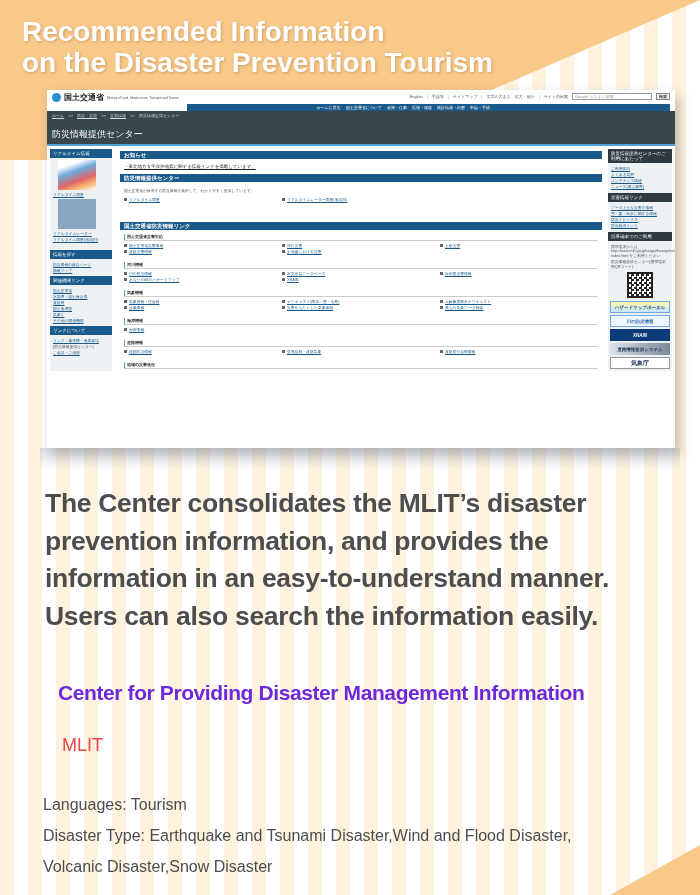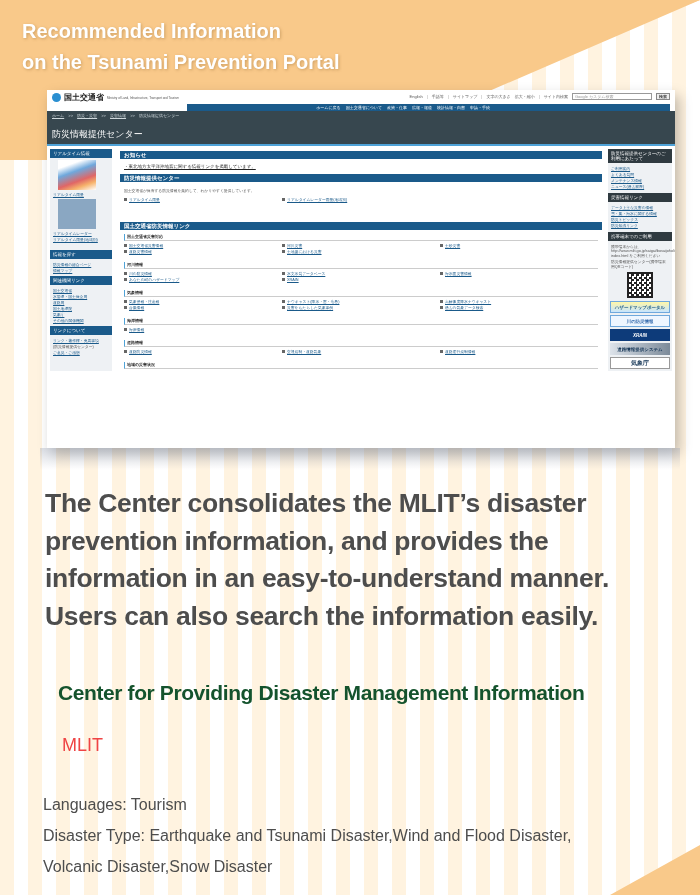--- a/index.html
+++ b/index.html
@@ -19,21 +19,21 @@
     background: #f9c98a;
     clip-path: polygon(0 0, 700px 0, 700px 0, 480px 95px, 0 95px);
   }
   .bottom-tri {
     position: absolute; right: 0; bottom: 0; width: 90px; height: 50px;
     background: #f9c98a;
     clip-path: polygon(100% 0, 100% 100%, 0 100%);
   }
   .headline {
     position: absolute; left: 22px; top: 16px;
-    color: #ffffff; font-weight: bold; font-size: 20px; line-height: 31px;
+    color: #ffffff; font-weight: bold; font-size: 28px; line-height: 31px;
     text-shadow: 1px 1px 3px rgba(120,80,30,0.35);
   }
   
   .site {
     position: absolute; left: 47px; top: 90px; width: 628px; height: 358px;
     background: #fff; overflow: hidden;
     box-shadow: 4px 6px 12px rgba(0,0,0,0.25);
     font-size: 5px; color: #333;
   }
   .site-top { height: 15px; display: flex; align-items: center; padding: 0 5px; position: relative; background: #fff; }
@@ -77,41 +77,41 @@
   .b-jma { background: #fff; color: #1a3a5a; border: 1px solid #999; font-size: 6px; }
   .shadow-strip { position: absolute; left: 40px; top: 448px; width: 640px; height: 22px;
                   background: linear-gradient(rgba(150,160,180,0.35), rgba(255,255,255,0)); }
   .main-text {
     position: absolute; left: 45px; top: 485px; width: 640px;
     font-size: 26.5px; font-weight: bold; line-height: 37.5px; color: #4d4d4d;
     letter-spacing: -0.3px;
   }
   .center-name {
     position: absolute; left: 58px; top: 681px;
-    font-size: 21px; font-weight: bold; color: #14532d; letter-spacing: -0.4px;
+    font-size: 21px; font-weight: bold; color: #6d28d9; letter-spacing: -0.4px;
   }
   .org {
     position: absolute; left: 62px; top: 735px;
     font-size: 18px; color: #ef4444;
   }
   .meta {
     position: absolute; left: 43px; top: 789px; font-size: 16px; color: #4d4d4d; line-height: 31px;
   }
   .meta .indent { }
 </style>
 </head>
 <body>
 
 <div class="top-band"></div>
 <div class="top-band-solid"></div>
 <div class="bottom-tri"></div>
 
 <div class="headline">
   <div>Recommended Information</div>
-  <div>on the Tsunami Prevention Portal</div>
+  <div>on the Disaster Prevention Tourism</div>
 </div>
 
 <div class="site">
   <div class="site-top">
     <span class="logo-mark"></span>
     <span class="logo-text">国土交通省</span>
     <span class="logo-sub">Ministry of Land, Infrastructure, Transport and Tourism</span>
     <div class="util">
       <span>English</span>
         <span class="sep">|</span>

